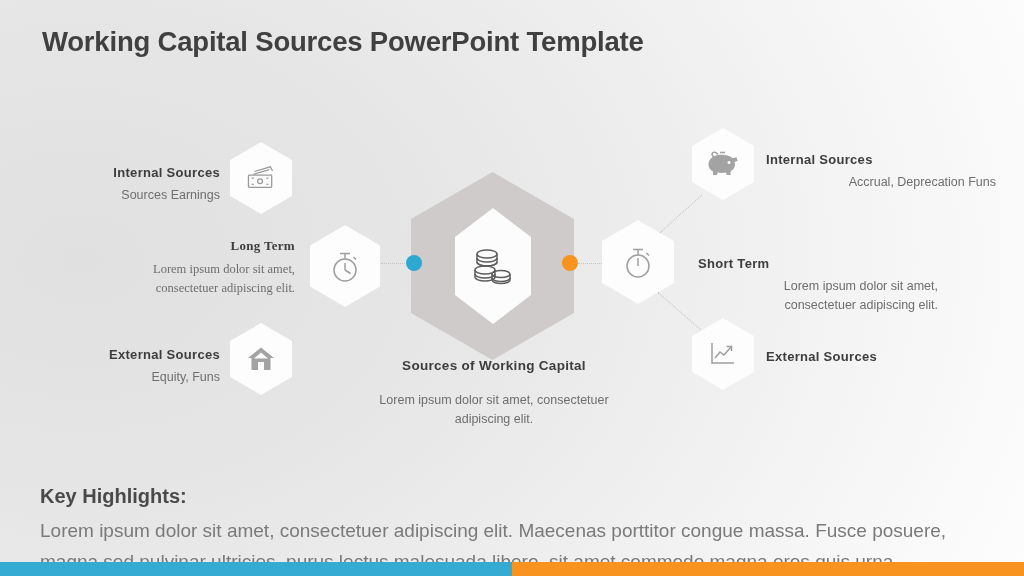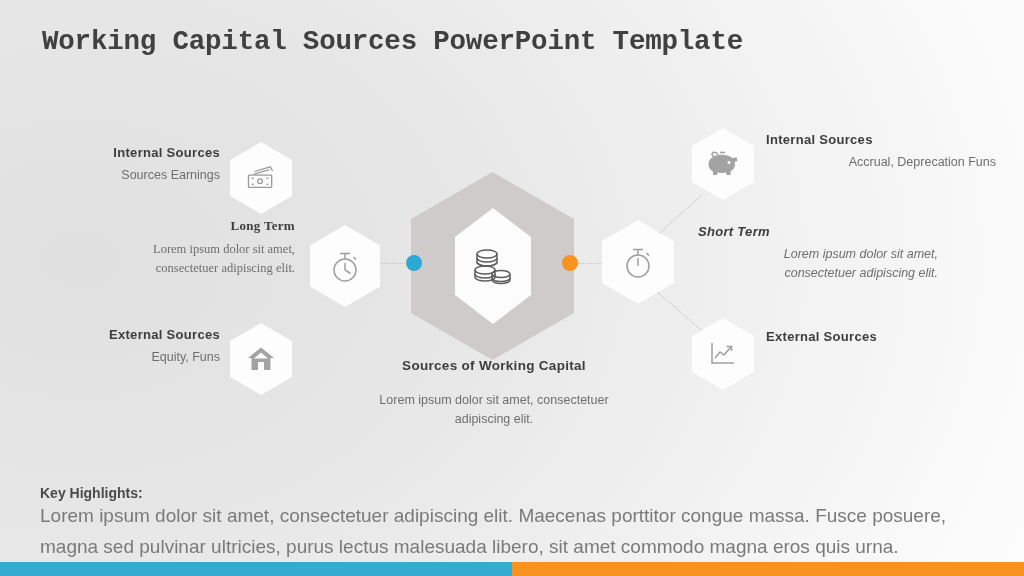--- a/index.html
+++ b/index.html
@@ -28,21 +28,20 @@
   
   .slide-title {
     position: absolute;
     left: 42px;
     top: 26px;
     font-size: 27.5px;
     font-weight: bold;
     color: #404040;
     letter-spacing: -0.2px;
     white-space: nowrap;
-    font-family: Liberation Mono, monospace;
   }
 
   
   .center-hex-outer {
     position: absolute;
     left: 411px;
     top: 172px;
     width: 163px;
     height: 188px;
   }
@@ -120,21 +119,21 @@
   #hex-internal-left { left: 230px; top: 142px; }
   #hex-longterm      { left: 310px; top: 225px; width: 70px; height: 82px; }
   #hex-external-left { left: 230px; top: 323px; }
 
   
   #hex-internal-right { left: 692px; top: 128px; }
   #hex-shortterm      { left: 602px; top: 220px; width: 72px; height: 84px; }
   #hex-external-right { left: 692px; top: 318px; }
 
   
-  .text-block { position: absolute; }
+  .text-block { position: absolute; margin-top: 20px; }
   .text-block .tb-title {
     font-size: 13px;
     font-weight: bold;
     color: #3d3d3d;
     letter-spacing: 0.3px;
     margin-bottom: 6px;
     white-space: nowrap;
   }
   .text-block .tb-body {
     font-size: 12.5px;
@@ -144,21 +143,21 @@
     text-align: right;
   }
   .text-block.right-align { text-align: right; }
   .text-block.left-align  { text-align: left; }
 
   #txt-internal-left  { left: 30px;  top: 145px; width: 190px; }
   #txt-longterm       { left: 70px;  top: 218px; width: 225px; font-family: Liberation Serif, serif; }
   #txt-external-left  { left: 30px;  top: 327px; width: 190px; }
 
   #txt-internal-right { left: 766px; top: 132px; width: 230px; }
-  #txt-shortterm      { left: 698px; top: 224px; width: 240px; font-style: italic; }
+  #txt-shortterm      { left: 698px; top: 236px; width: 240px; }
   #txt-external-right { left: 766px; top: 329px; width: 230px; }
 
   
   .conn-dot {
     position: absolute;
     width: 16px;
     height: 16px;
     border-radius: 50%;
   }
   #dot-blue   { left: 406px; top: 255px; background: #2da8d0; }
@@ -177,23 +176,24 @@
   #conn-blue-to-long    { left: 381px; top: 263px; width: 24px; }
 
   
   .highlights {
     position: absolute;
     left: 40px;
     top: 485px;
     width: 960px;
   }
   .highlights .hl-title {
-    font-size: 14px;
+    font-size: 20px;
     font-weight: bold;
     color: #4a4a4a;
+    margin-bottom: 8px;
   }
   .highlights .hl-body {
     font-size: 19px;
     color: #7a7a7a;
     line-height: 1.62;
     max-width: 975px;
   }
 
   
   .bottom-bar {

